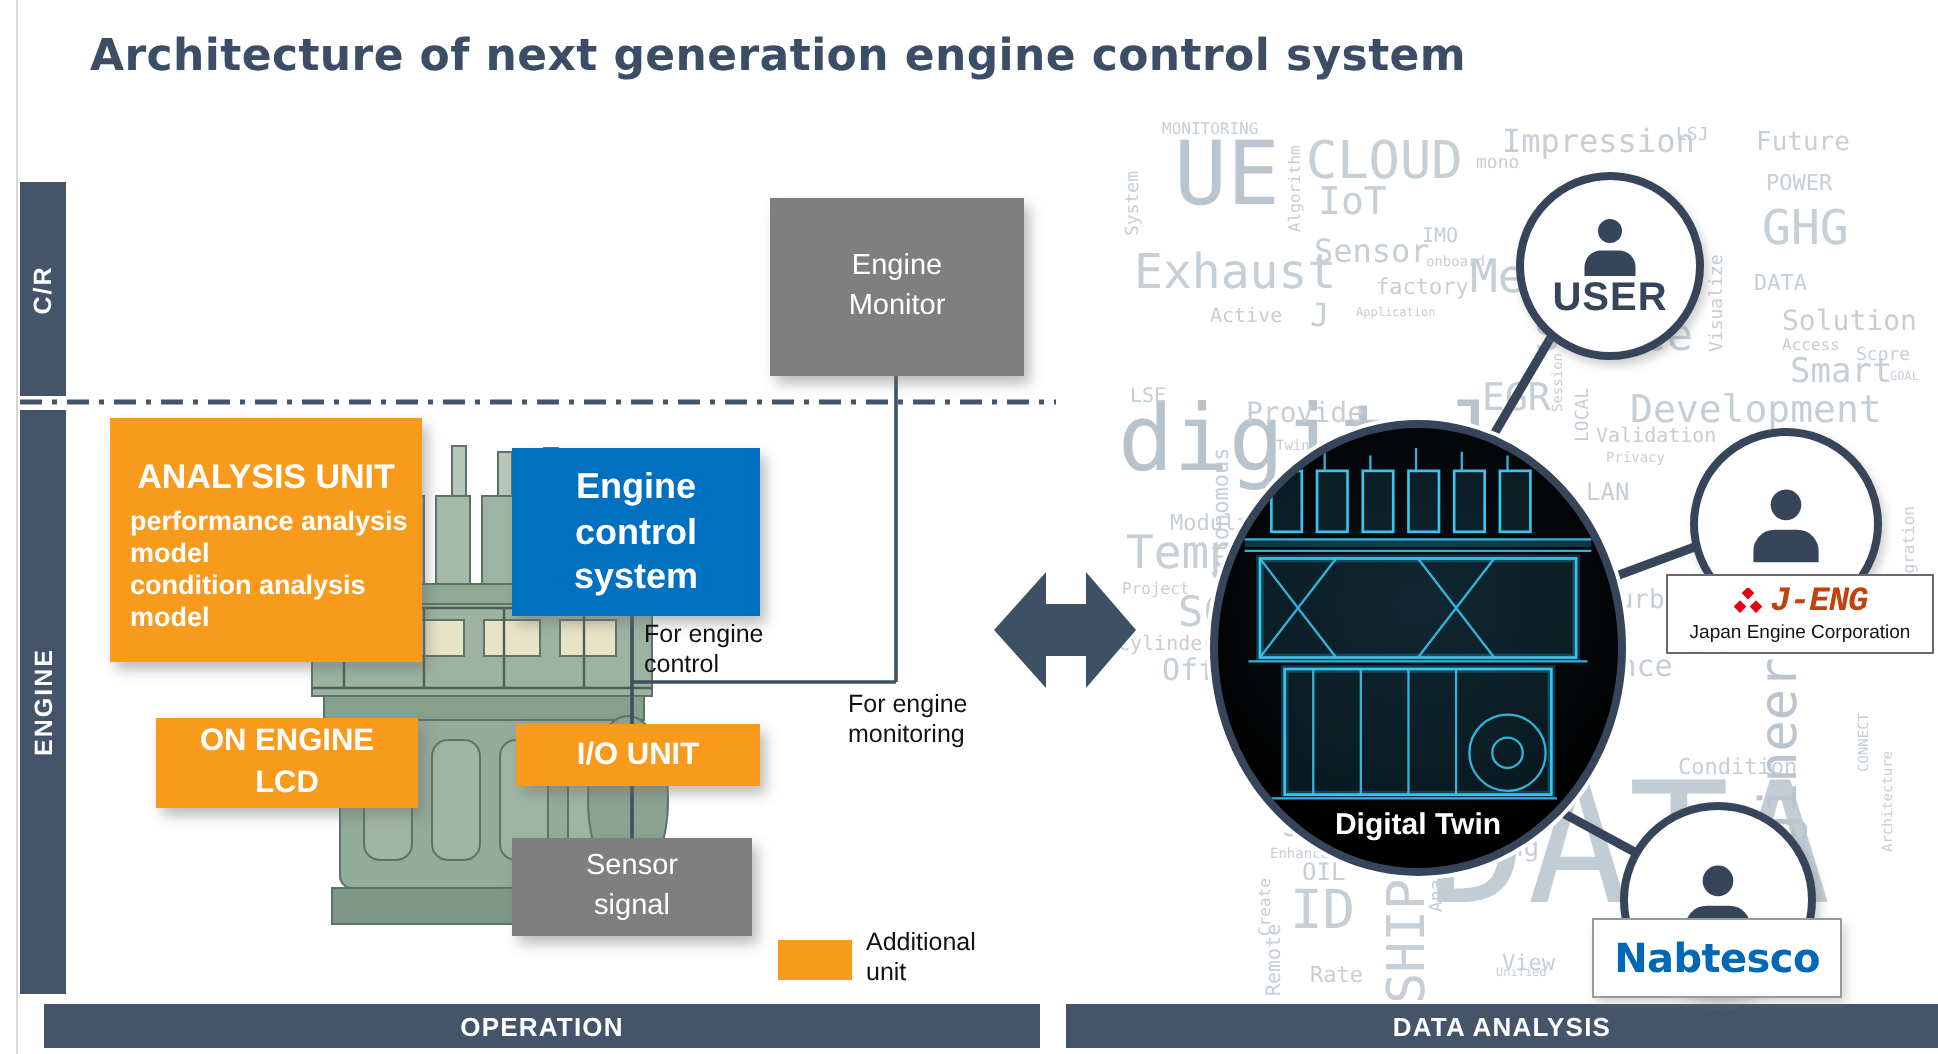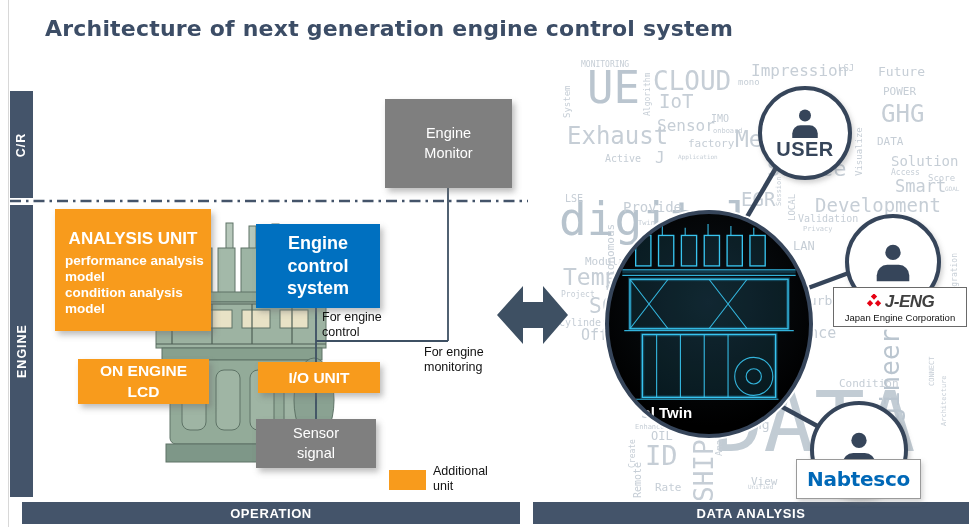--- a/index.html
+++ b/index.html
@@ -43,35 +43,35 @@
   .bbar.da{left:533px;width:436px;}
   
   .engine-photo{position:absolute;left:142px;top:220px;z-index:1;}
   
   .cloud{position:absolute;left:545px;top:58px;width:424px;height:442px;overflow:hidden;z-index:1;}
   .wcw{position:absolute;font-family:"DejaVu Sans Mono",monospace;color:#c6ced6;white-space:nowrap;line-height:1;}
   
   .twin{position:absolute;left:605px;top:210px;width:200px;height:220px;border-radius:50%;
         background:radial-gradient(circle at 50% 40%, #0c1218 0%, #000 75%);border:4px solid #36455a;z-index:3;overflow:hidden;
         box-shadow:0 0 0 2px #fff;}
-  .twin-label{position:absolute;bottom:13px;left:0;width:100%;color:#fff;font-weight:bold;font-size:15px;
+  .twin-label{position:absolute;bottom:13px;left:0;width:100%;text-align:center;color:#fff;font-weight:bold;font-size:15px;
               text-shadow:0 1px 2px #000;}
   
   .ucircle{position:absolute;z-index:4;background:#fff;border:4px solid #36455a;border-radius:50%;
            display:flex;flex-direction:column;align-items:center;justify-content:center;box-shadow:2px 3px 5px rgba(120,120,120,.35);}
   .c-user{left:758px;top:86px;width:86px;height:86px;}
   .c-user .ulabel{color:#36455a;font-weight:bold;font-size:20px;letter-spacing:.5px;margin-top:-2px;}
   .c-mid{left:845px;top:214px;width:88px;height:88px;}
   .c-bot{left:810px;top:401px;width:90px;height:90px;}
   
   .jeng{position:absolute;left:833px;top:287px;width:132px;height:38px;background:#fff;border:1px solid #6a6a6a;z-index:5;
         display:flex;flex-direction:column;align-items:center;justify-content:center;}
   .jeng-row{display:flex;align-items:center;gap:3px;}
-  .jeng-name{font-weight:900;font-style:italic;font-size:17px;color:#404040;letter-spacing:-.5px;
-             font-family:Liberation Sans, sans-serif;}
+  .jeng-name{font-weight:900;font-style:italic;font-size:17px;color:#c2410c;letter-spacing:-.5px;
+             font-family:Liberation Mono, monospace;}
   .jeng-sub{font-size:9.5px;color:#111;line-height:1;margin-top:1px;}
   .nabtesco{position:absolute;left:796px;top:459px;width:123px;height:38px;background:#fff;border:1px solid #9a9a9a;z-index:5;
             display:flex;align-items:center;justify-content:center;box-shadow:2px 3px 5px rgba(120,120,120,.3);}
   .nab-name{color:#0068b7;font-weight:bold;font-size:20px;letter-spacing:-.3px;font-family:"DejaVu Sans",sans-serif;}
 </style>
 </head>
 <body>
 
 <div class="slide">
   <div class="edge"></div>

